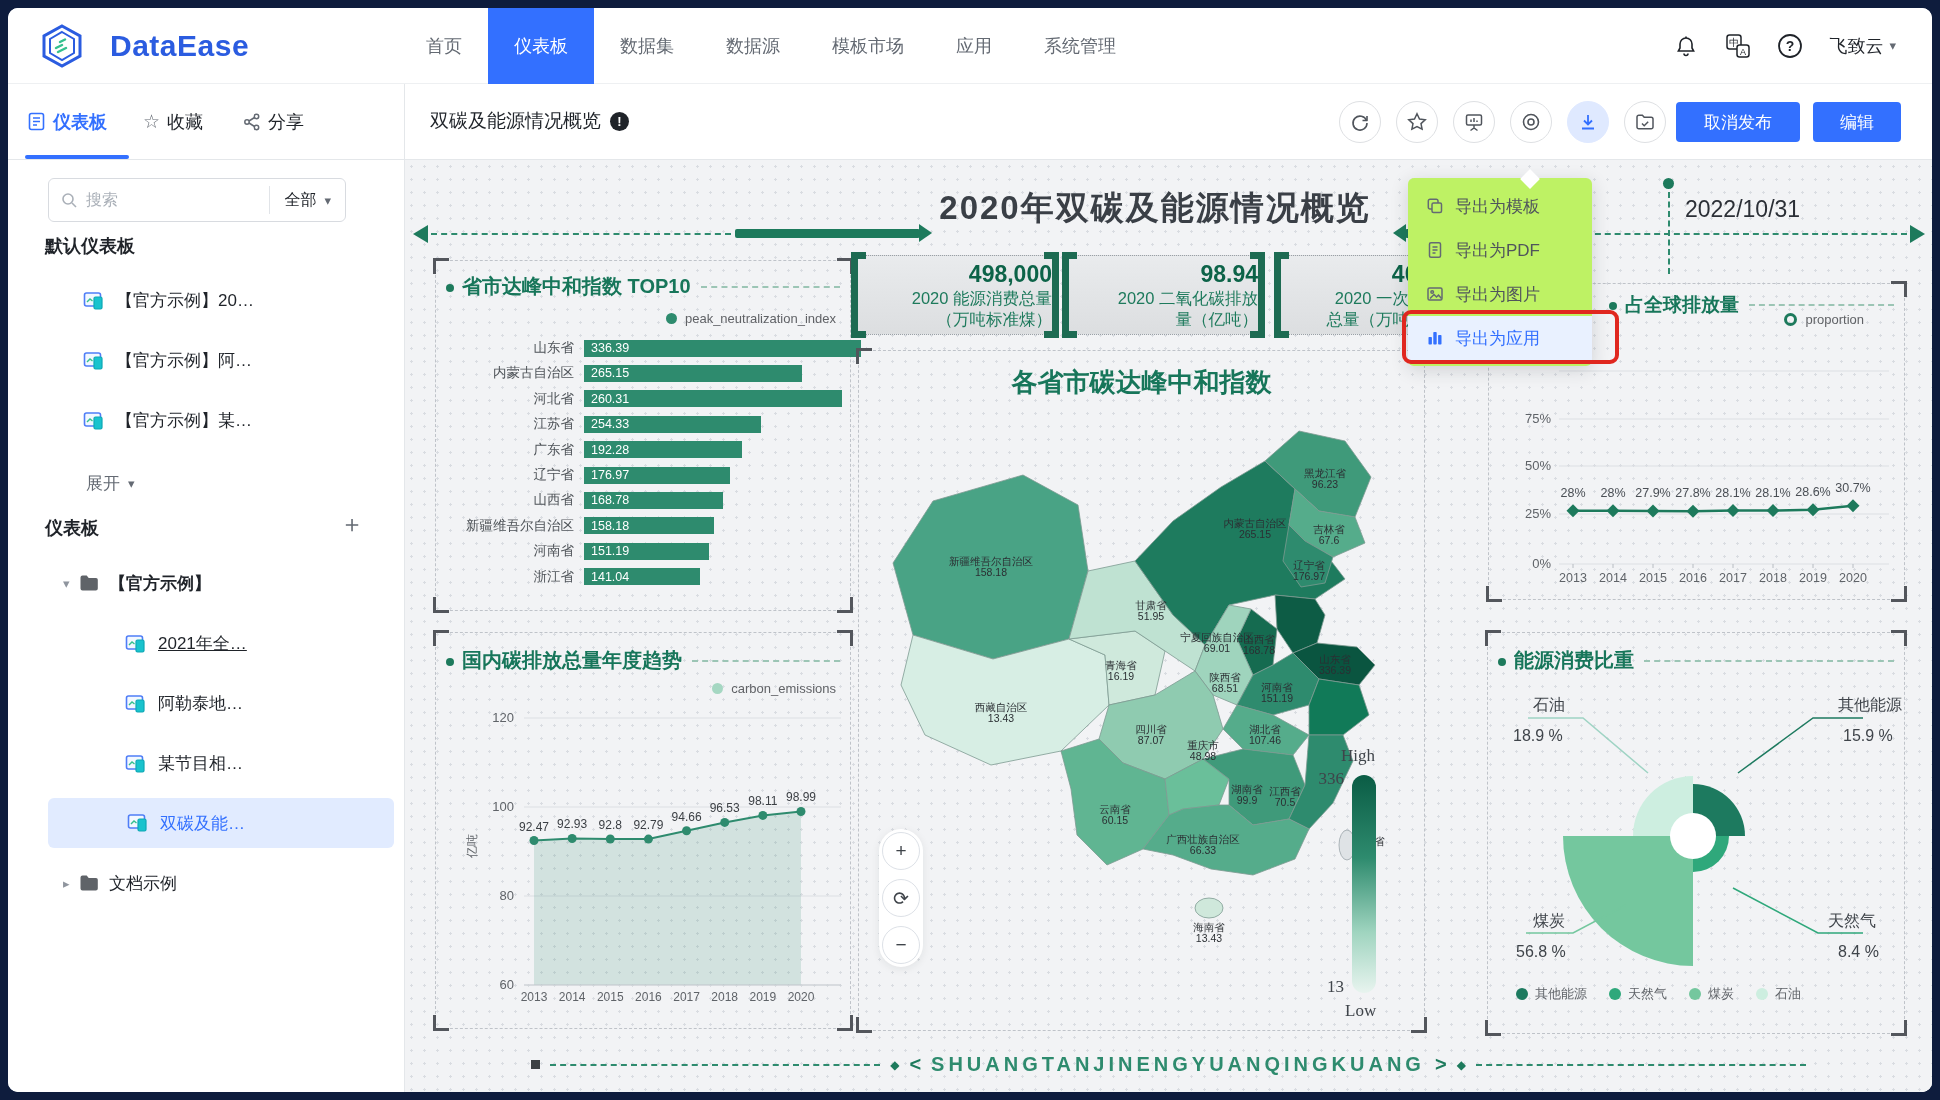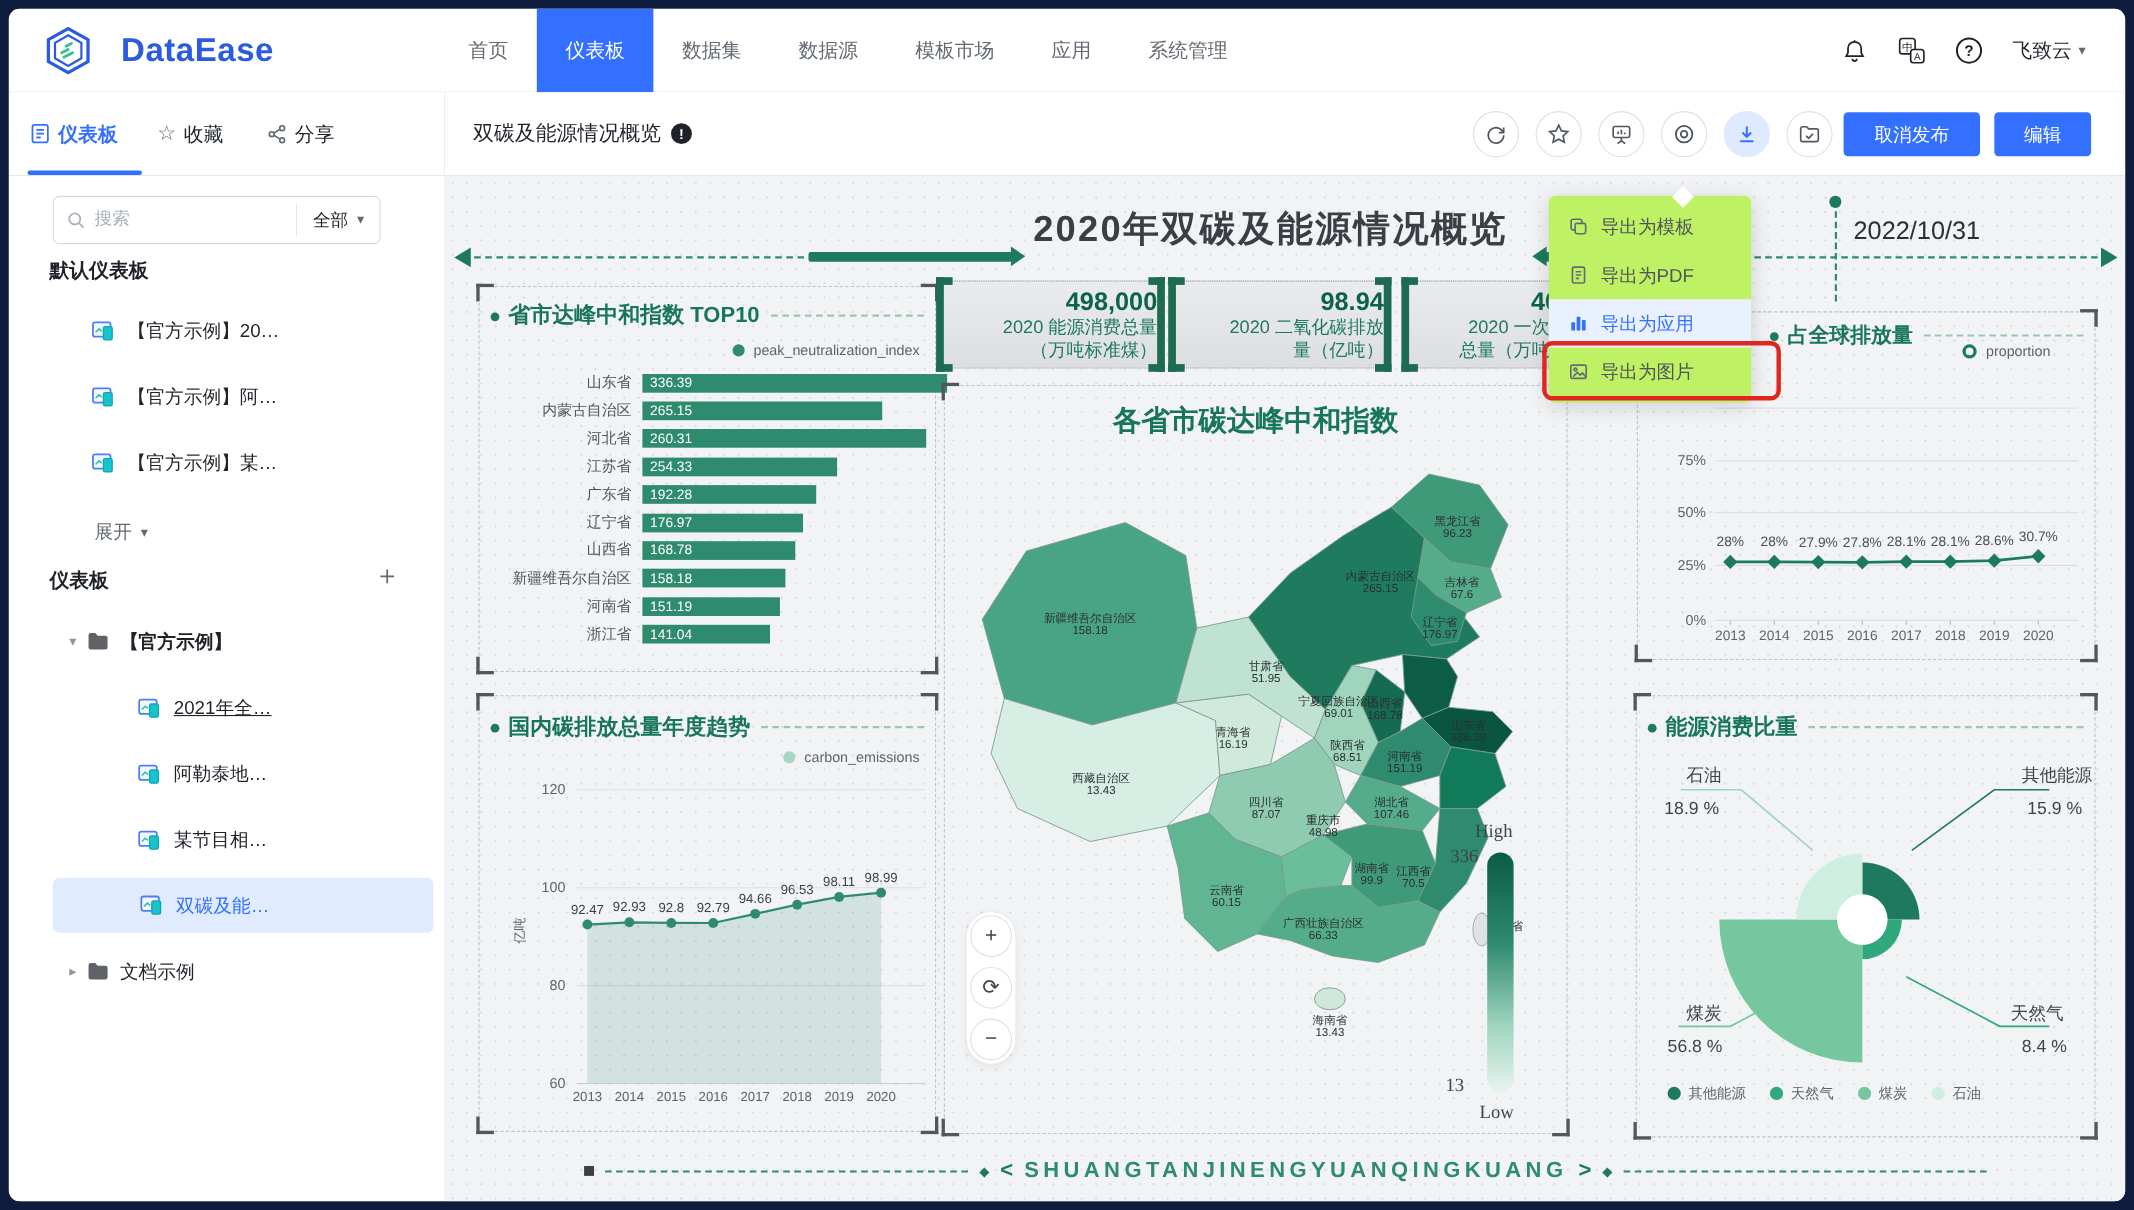--- a/index.html
+++ b/index.html
@@ -542,21 +542,21 @@
               <text x="496" y="442" text-anchor="middle" font-size="10.5" fill="#2b2f33">台湾省</text>
             </svg>
           <div class="map-ctl" style="left:20px;top:478px;">
             <button>+</button>
             <button>⟳</button>
             <button>−</button>
           </div>
           <div class="vmap-txt" style="left:482px;top:395px;font-size:17px;">High</div>
           <div class="vmap-txt" style="left:440px;top:418px;width:45px;text-align:right;font-size:17px;">336</div>
           <div class="vmap-bar" style="left:493px;top:424px;height:218px;"></div>
-          <div class="vmap-txt" style="left:455px;top:626px;width:45px;font-size:17px;">13</div>
+          <div class="vmap-txt" style="left:440px;top:626px;width:45px;text-align:right;font-size:17px;">13</div>
           <div class="vmap-txt" style="left:486px;top:650px;font-size:17px;">Low</div>
         </div>
 
         <div class="panel" style="left:30px;top:472px;width:416px;height:397px;">
           <i class="corner c-tl"></i>
             <i class="corner c-tr"></i>
             <i class="corner c-bl"></i>
             <i class="corner c-br"></i>
           <div class="panel-title-row" style="top:14px;">
             <span class="panel-title">国内碳排放总量年度趋势</span>
@@ -763,36 +763,36 @@
         </div>
         <div class="menu-item">
           <span style="display:flex;">
             <svg width="18" height="18" viewBox="0 0 18 18" fill="none" stroke="#646a73" stroke-width="1.5">
               <rect x="3.5" y="1.8" width="11" height="14.5" rx="1.5"></rect>
               <path d="M6.5 6h5M6.5 9h5M6.5 12h3"></path>
             </svg>
           </span>
           <span>导出为PDF</span>
         </div>
+        <div class="menu-item">
+          <span style="display:flex;">
+            <svg width="18" height="18" viewBox="0 0 18 18" fill="none" stroke="#646a73" stroke-width="1.5">
+              <rect x="2" y="3" width="14" height="12" rx="1.5"></rect>
+              <circle cx="6.2" cy="7" r="1.3"></circle>
+              <path d="M4 13.5 8 9.5l2.5 2.5 2-2 3 3.5"></path>
+            </svg>
+          </span>
+          <span>导出为图片</span>
+        </div>
         <div class="menu-item hl">
           <span style="display:flex;">
             <svg width="18" height="18" viewBox="0 0 18 18" fill="#3370ff">
               <rect x="2.5" y="8" width="3.4" height="7.5" rx="0.8"></rect>
               <rect x="7.3" y="3" width="3.4" height="12.5" rx="0.8"></rect>
               <rect x="12.1" y="6" width="3.4" height="9.5" rx="0.8"></rect>
             </svg>
           </span>
           <span>导出为应用</span>
         </div>
-        <div class="menu-item">
-          <span style="display:flex;">
-            <svg width="18" height="18" viewBox="0 0 18 18" fill="none" stroke="#646a73" stroke-width="1.5">
-              <rect x="2" y="3" width="14" height="12" rx="1.5"></rect>
-              <circle cx="6.2" cy="7" r="1.3"></circle>
-              <path d="M4 13.5 8 9.5l2.5 2.5 2-2 3 3.5"></path>
-            </svg>
-          </span>
-          <span>导出为图片</span>
-        </div>
       </div>
     <div class="red-box"></div>
   </div>
 </div>
 
 </body></html>

